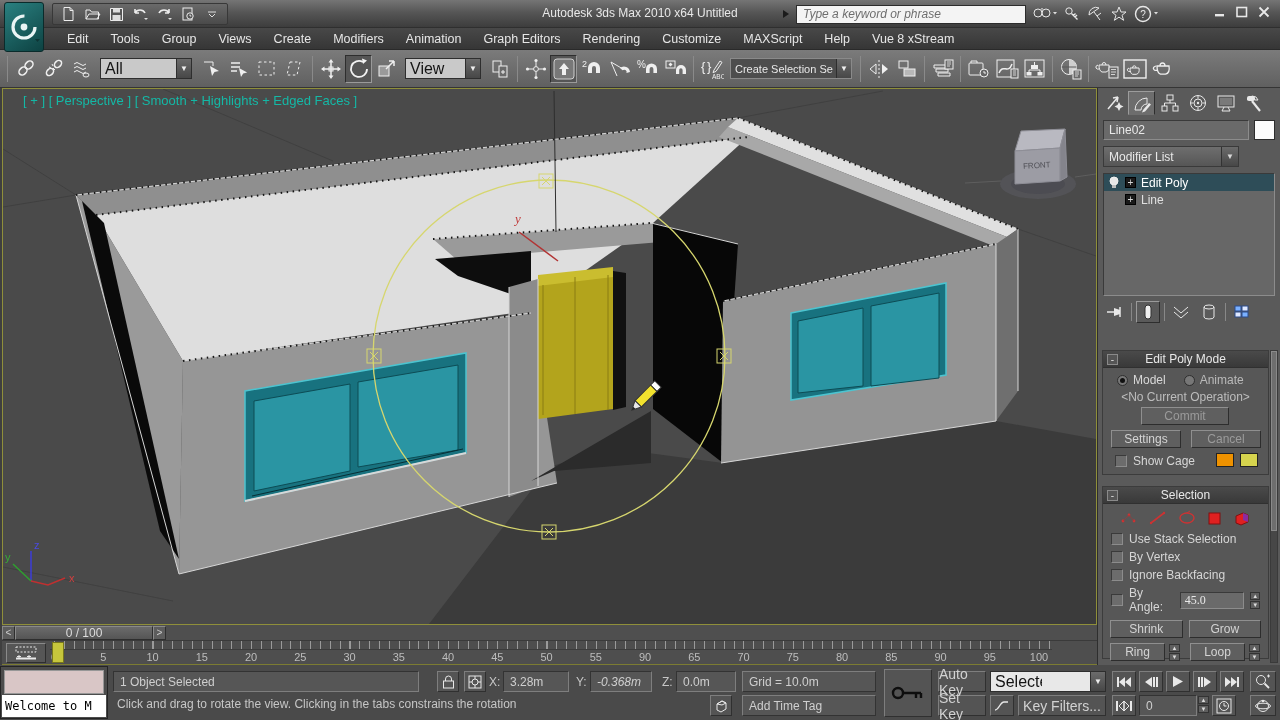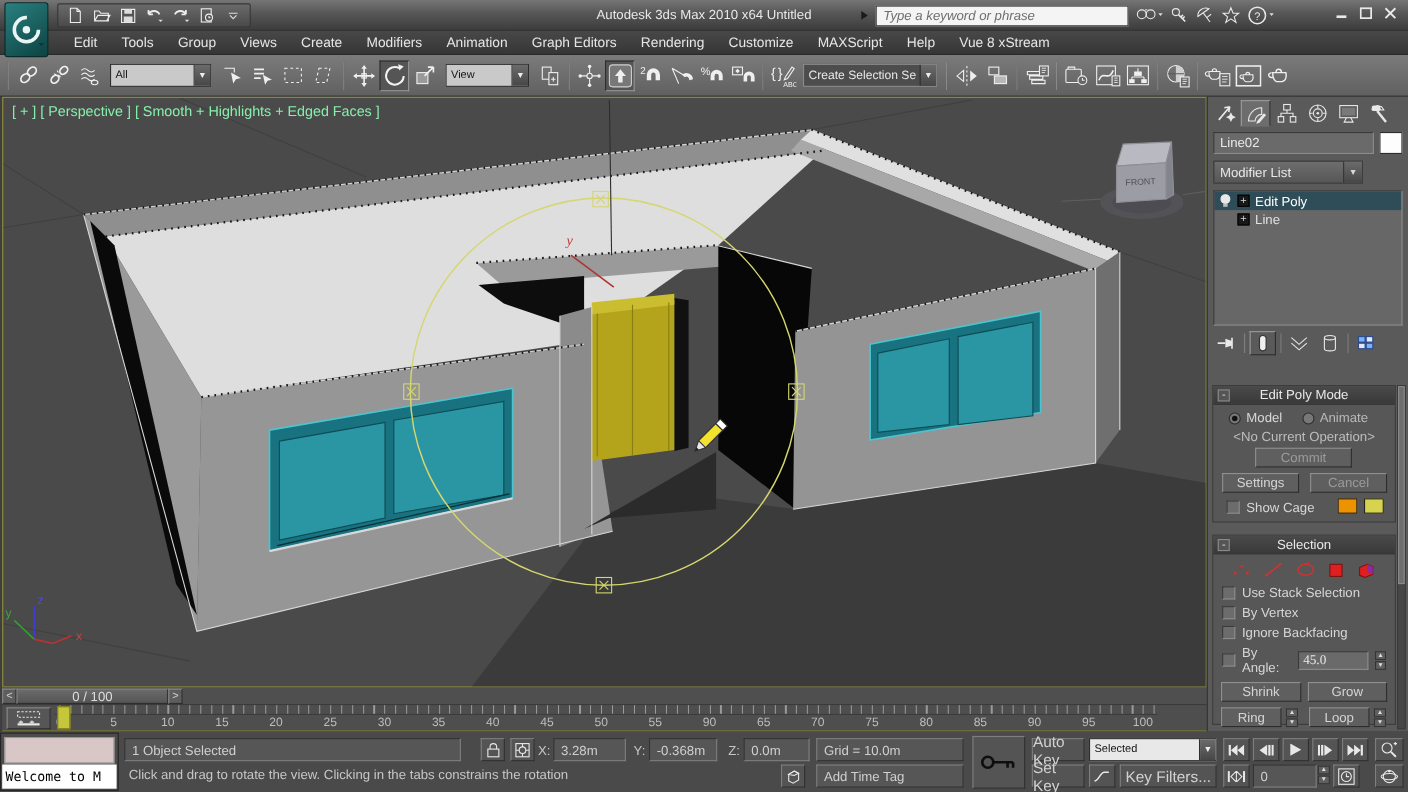--- a/index.html
+++ b/index.html
@@ -19,26 +19,26 @@
   .winbtns{position:absolute;top:6px;right:10px;display:flex;gap:10px;align-items:center;}
   
   .menubar{position:absolute;top:28px;left:0;width:1280px;height:22px;background:linear-gradient(#484848,#363636);display:flex;align-items:center;padding-left:56px;border-bottom:1px solid #2a2a2a;}
   .menu-item{padding:0 11px;color:#e6e6e6;font-size:12.5px;height:100%;display:flex;align-items:center;cursor:default;}
   
   .toolbar{position:absolute;top:50px;left:0;width:1280px;height:38px;background:linear-gradient(#7b7b7b,#606060);border-bottom:1px solid #353535;display:flex;align-items:center;padding:0 4px;gap:1px;}
   .tbtn{width:27px;height:28px;display:flex;align-items:center;justify-content:center;border:1px solid transparent;flex:none;}
   .tbtn.active{background:#555;border-color:#2e2e2e #9a9a9a #9a9a9a #2e2e2e;}
   .tsep{width:1px;height:26px;background:#4a4a4a;border-right:1px solid #8a8a8a;margin:0 3px;flex:none;}
   .combo{height:21px;border:1px solid #2e2e2e;background:#c9c9c9;color:#141414;display:flex;align-items:center;flex:none;}
-  .combo .cval{flex:1;padding:0 4px;font-size:10px;overflow:hidden;white-space:nowrap;}
+  .combo .cval{flex:1;padding:0 4px;font-size:16px;overflow:hidden;white-space:nowrap;}
   .combo .carr{width:15px;height:100%;background:linear-gradient(#6b6b6b,#474747);color:#eee;display:flex;align-items:center;justify-content:center;font-size:8px;border-left:1px solid #2e2e2e;}
   .combo.dark{background:#4d4d4d;color:#e8e8e8;border-color:#8a8a8a;}
   
   .viewport{position:absolute;left:2px;top:88px;width:1095px;height:537px;background:#4a4a4a;border:1px solid #8f8f3a;}
-  .vplabel{position:absolute;top:4px;left:8px;color:#86efac;font-size:13px;z-index:5;}
+  .vplabel{position:absolute;top:4px;left:20px;color:#14b8a6;font-size:13px;z-index:5;}
   
   .cpanel{position:absolute;left:1097px;top:88px;width:183px;height:577px;background:#5a5a5a;border-left:1px solid #2e2e2e;}
   .cp-tabs{display:flex;height:27px;align-items:flex-end;padding:2px 2px 0 2px;gap:1px;}
   .cp-tab{width:27px;height:24px;display:flex;align-items:center;justify-content:center;border:1px solid transparent;}
   .cp-tab.active{background:#6d6d6d;border-color:#9c9c9c #2e2e2e #6d6d6d #9c9c9c;}
   .field{background:#6a6a6a;border:1px solid;border-color:#3a3a3a #8c8c8c #8c8c8c #3a3a3a;color:#e8e8e8;padding:1px 5px;}
   .mlist{position:absolute;left:5px;top:58px;width:136px;height:21px;background:linear-gradient(#6e6e6e,#565656);border:1px solid #3a3a3a;display:flex;align-items:center;}
   .stack{position:absolute;left:5px;top:85px;width:172px;height:123px;background:#676767;border:1px solid;border-color:#3a3a3a #8c8c8c #8c8c8c #3a3a3a;overflow:hidden;}
   .stackrow{height:17px;display:flex;align-items:center;gap:5px;padding:0 4px;color:#e0e0e0;}
   .stackrow.sel{background:#2e4d58;color:#fff;}
@@ -788,21 +788,21 @@
         <rect x="1" y="1" width="12" height="12" stroke="#e8e8e8" fill="none"></rect>
         <circle cx="7" cy="7" r="3" stroke="#e8e8e8" fill="none"></circle>
         <path d="M7,1 v3 M7,10 v3 M1,7 h3 M10,7 h3" stroke="#e8e8e8"></path>
       </svg>
     </div>
   <div class="slabel" style="left:489px;top:10px;">X:</div>
   <div class="sfield" style="left:503px;top:6px;width:66px;">
       <span>3.28m</span>
     </div>
   <div class="slabel" style="left:576px;top:10px;">Y:</div>
-  <div class="sfield" style="left:590px;top:6px;width:62px;">
+  <div class="sfield" style="left:590px;top:6px;width:62px;font-style:italic;">
       <span>-0.368m</span>
     </div>
   <div class="slabel" style="left:662px;top:10px;">Z:</div>
   <div class="sfield" style="left:676px;top:6px;width:60px;">
       <span>0.0m</span>
     </div>
   <div class="sfield" style="left:742px;top:6px;width:134px;border-color:#7e7e7e #333 #333 #7e7e7e;">
       <span>Grid = 10.0m</span>
     </div>
   <div class="slabel" style="left:117px;top:32px;white-space:nowrap;">Click and drag to rotate the view.  Clicking in the tabs constrains the rotation</div>

